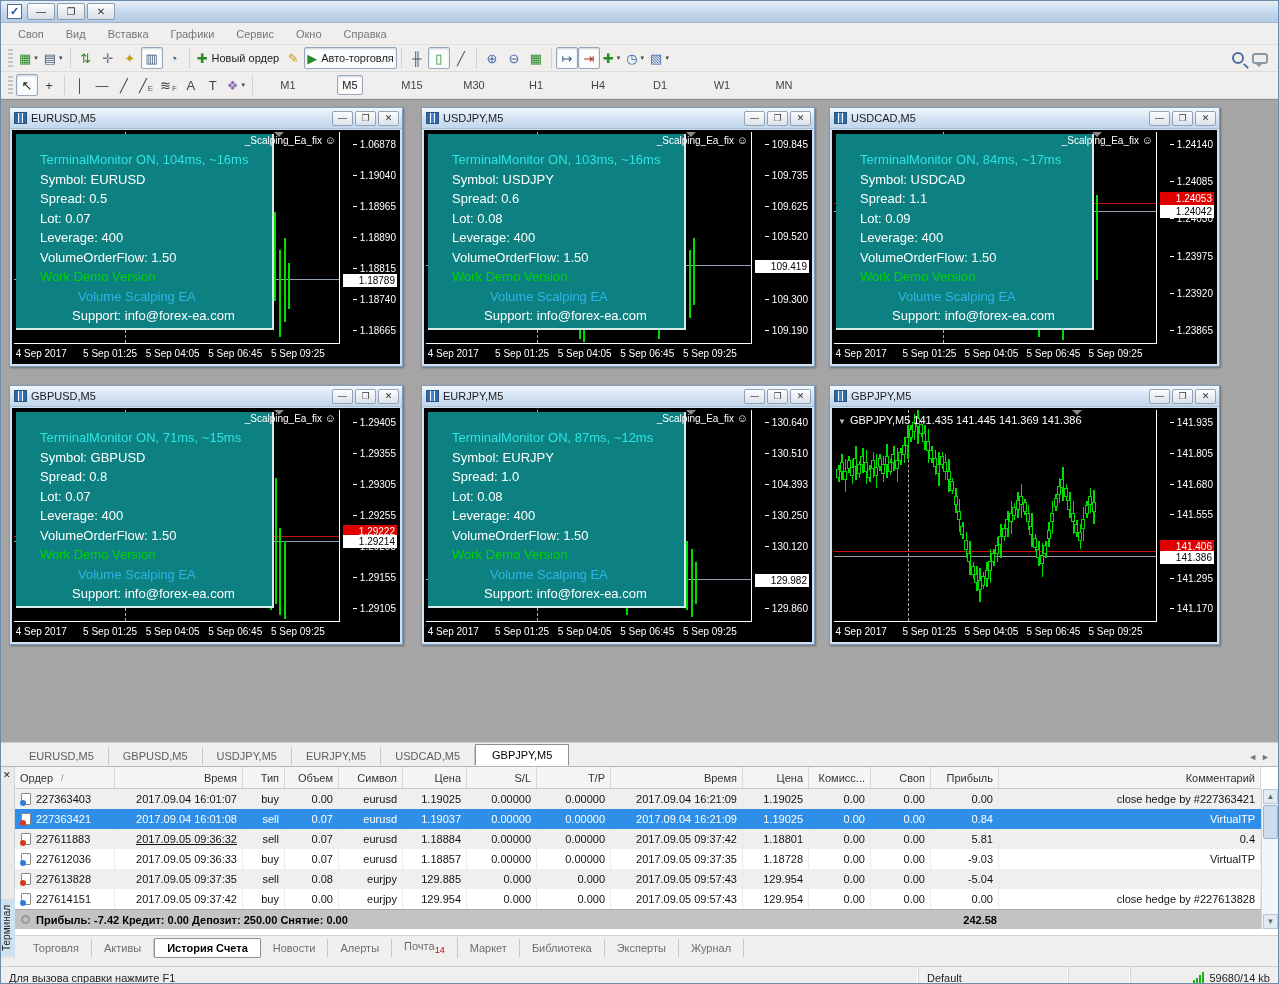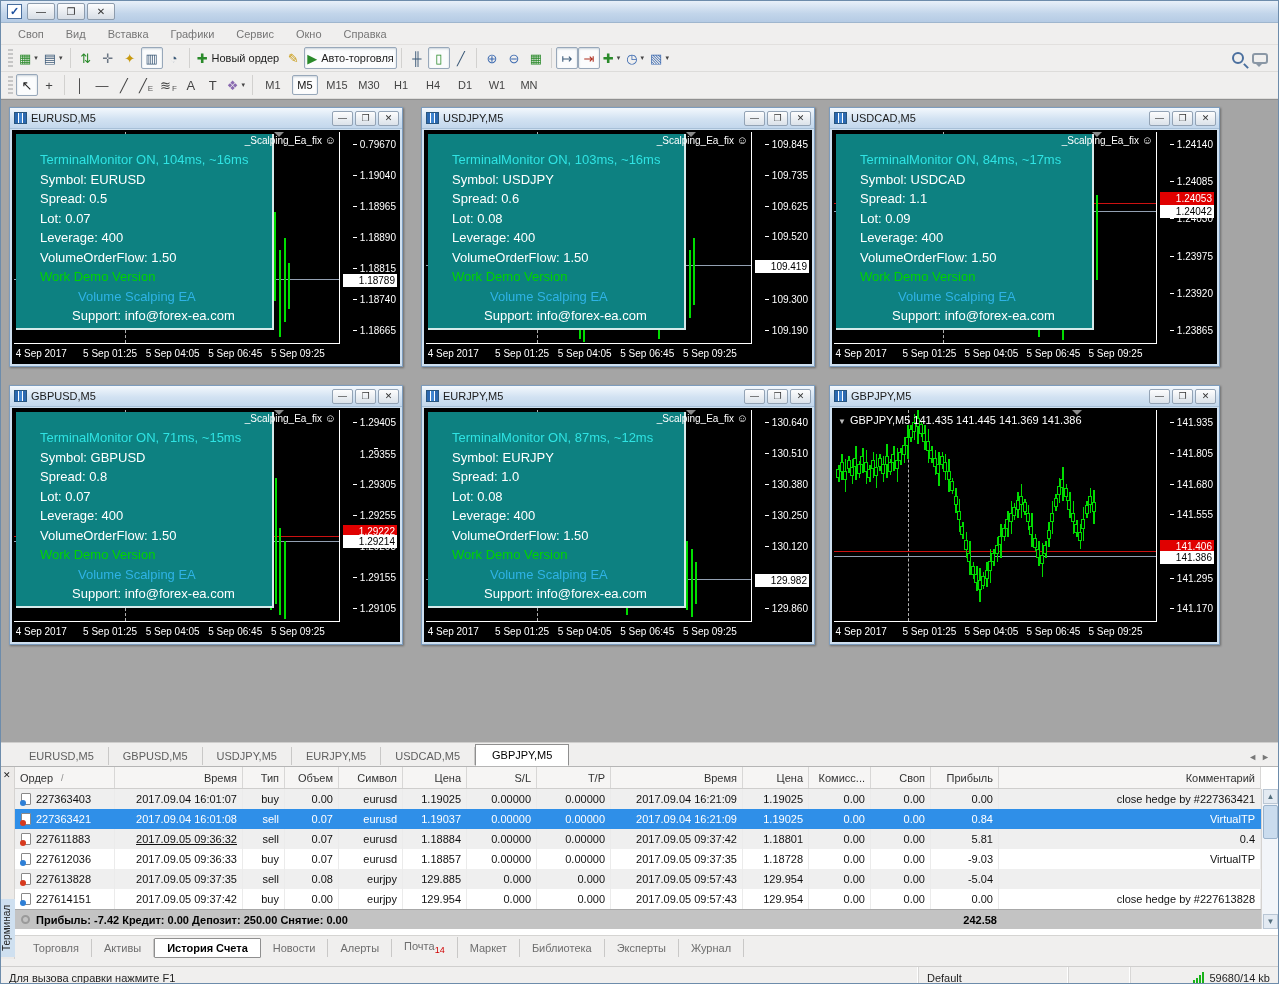--- a/index.html
+++ b/index.html
@@ -19,21 +19,21 @@
 
   
   .toolbar{height:27px;display:flex;align-items:center;background:#f0efee;border-bottom:1px solid #dddcda;padding:0 4px;position:relative;}
   .thandle{width:5px;height:18px;margin:0 3px;background:repeating-linear-gradient(180deg,#c6c6c6 0 2px,transparent 2px 4px);}
   .tsep{width:1px;height:20px;background:#d2d1cf;margin:0 4px;}
   .tbtn{min-width:22px;height:22px;display:flex;align-items:center;justify-content:center;font-size:13px;color:#3c5a78;border:1px solid transparent;border-radius:2px;padding:0 2px;background:transparent;}
   .tbtn.pressed{border:1px solid #98a8ba;background:#fbfcfd;box-shadow:inset 0 1px 2px #c9d2da;}
   .tbtn .lbl{font-size:11px;color:#1c1c1c;margin-left:4px;white-space:nowrap;}
   .tbtn .drop{font-size:7px;color:#444;margin-left:3px;}
   .tbtn .sub{font-size:8px;margin-left:1px;margin-top:6px;color:#555;}
-  .tfbtn{min-width:26px;height:20px;font-size:11px;color:#444;text-align:center;line-height:18px;border:1px solid transparent;border-radius:2px;margin:0 3px;}
+  .tfbtn{min-width:26px;height:20px;font-size:11px;color:#444;text-align:center;line-height:18px;border:1px solid transparent;border-radius:2px;margin:0 18px;}
   .tfbtn.pressed{border:1px solid #98a8ba;background:#fdfdfd;box-shadow:inset 0 1px 2px #ccd4dc;color:#111;}
   .tb-right{margin-left:auto;display:flex;align-items:center;gap:8px;margin-right:6px;}
   .mag{width:12px;height:12px;border:2px solid #4a6f9e;border-radius:50%;position:relative;}
   .mag:after{content:"";position:absolute;width:6px;height:2px;background:#4a6f9e;transform:rotate(45deg);left:9px;top:11px;}
   .chaticon{width:16px;height:11px;border:2px solid #8a97a5;border-radius:3px;position:relative;}
   .chaticon:after{content:"";position:absolute;left:2px;top:9px;border:3px solid transparent;border-top-color:#8a97a5;}
 
   
   .mdi{position:relative;height:643px;background:#a5a5a5;border-top:1px solid #8f8f8f;}
   .cw{position:absolute;width:394px;height:260px;background:#cfe0f0;border:1px solid #7d9cbd;box-shadow:1px 1px 2px rgba(0,0,0,.35);}
@@ -294,21 +294,21 @@
               <div class="ovline" style="color: rgb(255, 255, 255);">VolumeOrderFlow: 1.50</div>
               <div class="ovline" style="color: rgb(0, 212, 0);">Work Demo Version</div>
               <div class="ovline" style="color: rgb(47, 179, 230); padding-left: 38px;">Volume Scalping EA</div>
               <div class="ovline" style="color: rgb(255, 255, 255); padding-left: 32px;">Support: info@forex-ea.com</div>
             </div>
             <div class="ealabel"><span>_Scalping_Ea_fix </span><span class="face">☺</span></div>
           </div>
           <div class="axis">
             <div class="tick" style="top: calc(6% - 6px);">
               <i></i>
-              <span>0.79670</span>
+              <span>1.06878</span>
             </div>
             <div class="tick" style="top: calc(20.6667% - 6px);">
               <i></i>
               <span>1.19040</span>
             </div>
             <div class="tick" style="top: calc(35.3333% - 6px);">
               <i></i>
               <span>1.18965</span>
             </div>
             <div class="tick" style="top: calc(50% - 6px);">
@@ -515,21 +515,21 @@
               <div class="ovline" style="color: rgb(47, 179, 230); padding-left: 38px;">Volume Scalping EA</div>
               <div class="ovline" style="color: rgb(255, 255, 255); padding-left: 32px;">Support: info@forex-ea.com</div>
             </div>
             <div class="ealabel"><span>_Scalping_Ea_fix </span><span class="face">☺</span></div>
           </div>
           <div class="axis">
             <div class="tick" style="top: calc(6% - 6px);">
               <i></i>
               <span>1.29405</span>
             </div>
-            <div class="tick" style="top: calc(20.6667% - 6px); flex-direction: column;">
+            <div class="tick" style="top: calc(20.6667% - 6px);">
               <i></i>
               <span>1.29355</span>
             </div>
             <div class="tick" style="top: calc(35.3333% - 6px);">
               <i></i>
               <span>1.29305</span>
             </div>
             <div class="tick" style="top: calc(50% - 6px);">
               <i></i>
               <span>1.29255</span>
@@ -595,21 +595,21 @@
             <div class="tick" style="top: calc(6% - 6px);">
               <i></i>
               <span>130.640</span>
             </div>
             <div class="tick" style="top: calc(20.6667% - 6px);">
               <i></i>
               <span>130.510</span>
             </div>
             <div class="tick" style="top: calc(35.3333% - 6px);">
               <i></i>
-              <span>130.380</span>
+              <span>104.393</span>
             </div>
             <div class="tick" style="top: calc(50% - 6px);">
               <i></i>
               <span>130.250</span>
             </div>
             <div class="tick" style="top: calc(64.6667% - 6px);">
               <i></i>
               <span>130.120</span>
             </div>
             <div class="tick" style="top: calc(94% - 6px);">

